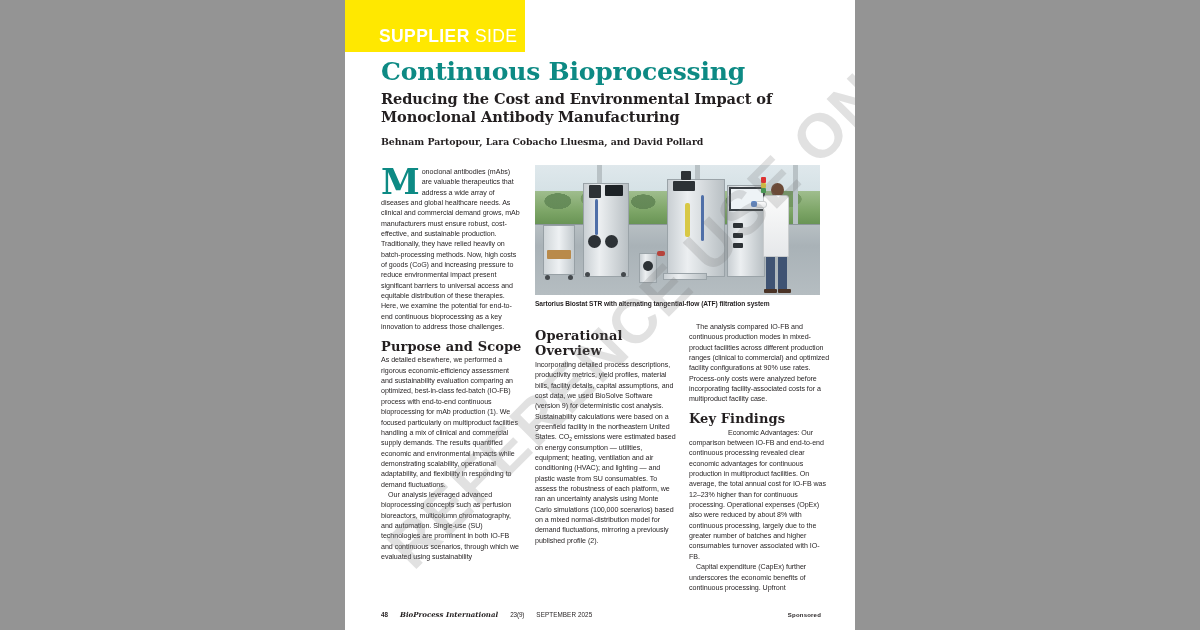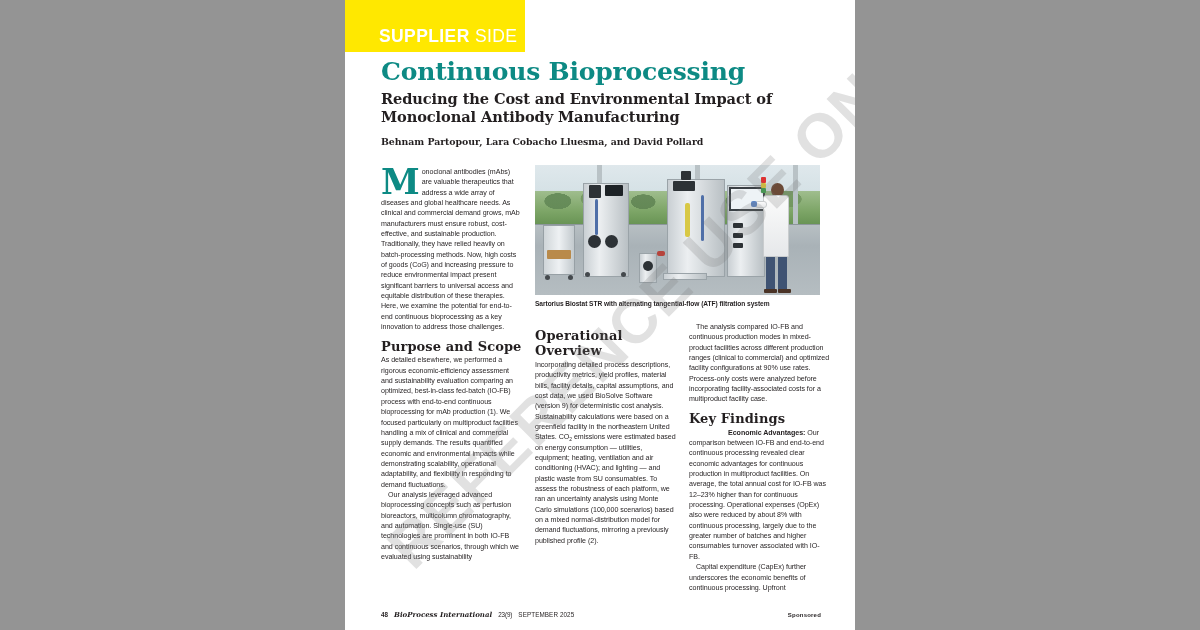--- a/index.html
+++ b/index.html
@@ -215,21 +215,21 @@
   .sec-head {
     font-family: "DejaVu Serif", "Liberation Serif", serif;
     font-weight: bold;
     font-size: 13px;
     color: #231f20;
     letter-spacing: 0.1px;
     margin: 7px 0 1px 0;
     line-height: 1.15;
   }
   .runin {
-    font-weight: bold;
+    font-weight: normal;
     padding-left: 39px;
   }
   .dropcap {
     float: left;
     font-family: "DejaVu Serif", "Liberation Serif", serif;
     font-weight: bold;
     font-size: 35px;
     line-height: 0.78;
     color: #0d8a84;
     margin: 1px 2px 0 0;
@@ -243,21 +243,21 @@
     bottom: 11px;
     width: 440px;
     display: flex;
     align-items: baseline;
     justify-content: space-between;
     font-family: "Liberation Sans", sans-serif;
   }
   #footer-left {
     display: flex;
     align-items: baseline;
-    gap: 6px;
+    gap: 12px;
     font-size: 6.3px;
     color: #231f20;
     white-space: nowrap;
   }
   #footer-pageno { font-weight: bold; }
   #footer-journal {
     font-family: "DejaVu Serif", "Liberation Serif", serif;
     font-weight: bold;
     font-style: italic;
     font-size: 7px;

